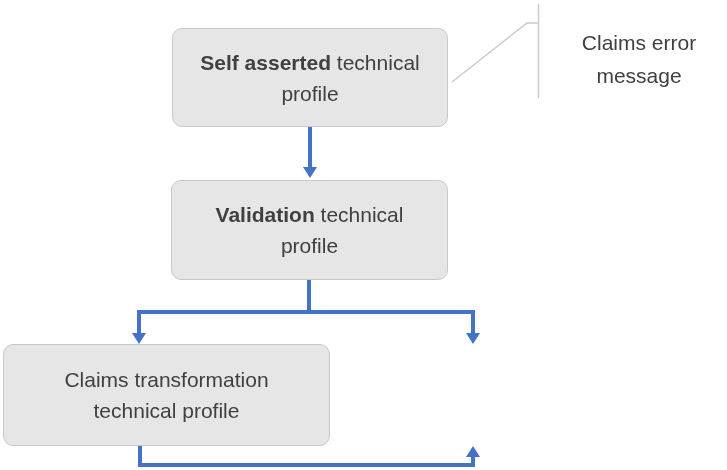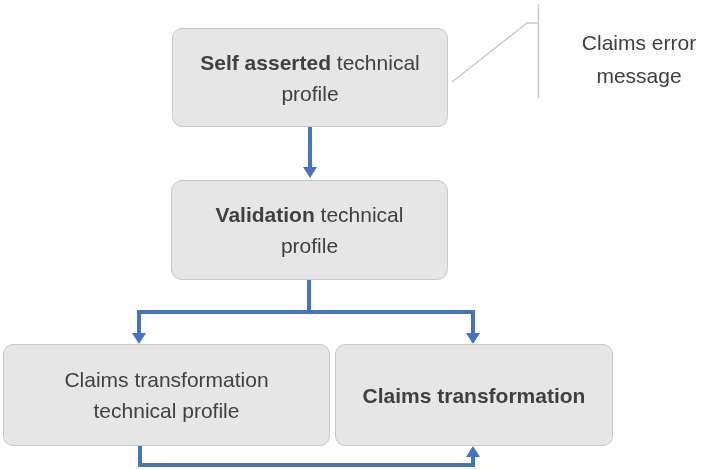--- a/index.html
+++ b/index.html
@@ -46,21 +46,21 @@
     display: flex;
     align-items: center;
     justify-content: center;
     text-align: center;
     font-size: 21px;
     line-height: 31px;
     padding: 0 25px;
   }
   .node b { font-weight: bold; }
   #node-self-asserted { left: 172px; top: 28px;  width: 276px; height: 99px; }
-  #node-validation    { left: 171px; top: 180px; width: 277px; height: 100px; border-radius: 11px; }
+  #node-validation    { left: 171px; top: 180px; width: 277px; height: 100px; }
   #node-claims-tp     { left: 3px;   top: 344px; width: 327px; height: 102px; }
   #node-claims-tr     { left: 335px; top: 344px; width: 278px; height: 102px; }
   .callout-label {
     position: absolute;
     left: 553px;
     top: 26px;
     width: 172px;
     text-align: center;
     font-size: 21px;
     line-height: 33px;
@@ -101,19 +101,16 @@
   </div>
 
   <div class="node" id="node-validation">
     <span><b>Validation</b><span> technical profile</span></span>
   </div>
 
   <div class="node" id="node-claims-tp">
     <span><b></b><span>Claims transformation technical profile</span></span>
   </div>
 
-  <div class="node" id="node-claims-tr">
-    <span><b>Claims transformation</b><span></span></span>
-  </div>
 
   <div class="callout-label">Claims error message</div>
 
 </div>
 
 </body></html>

